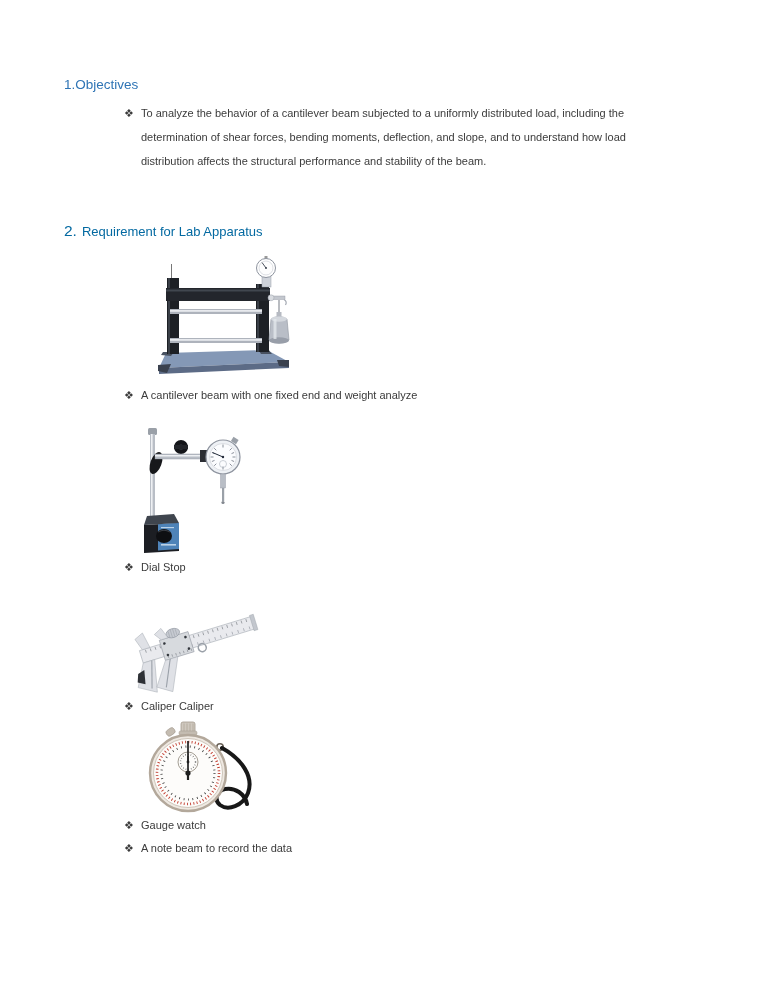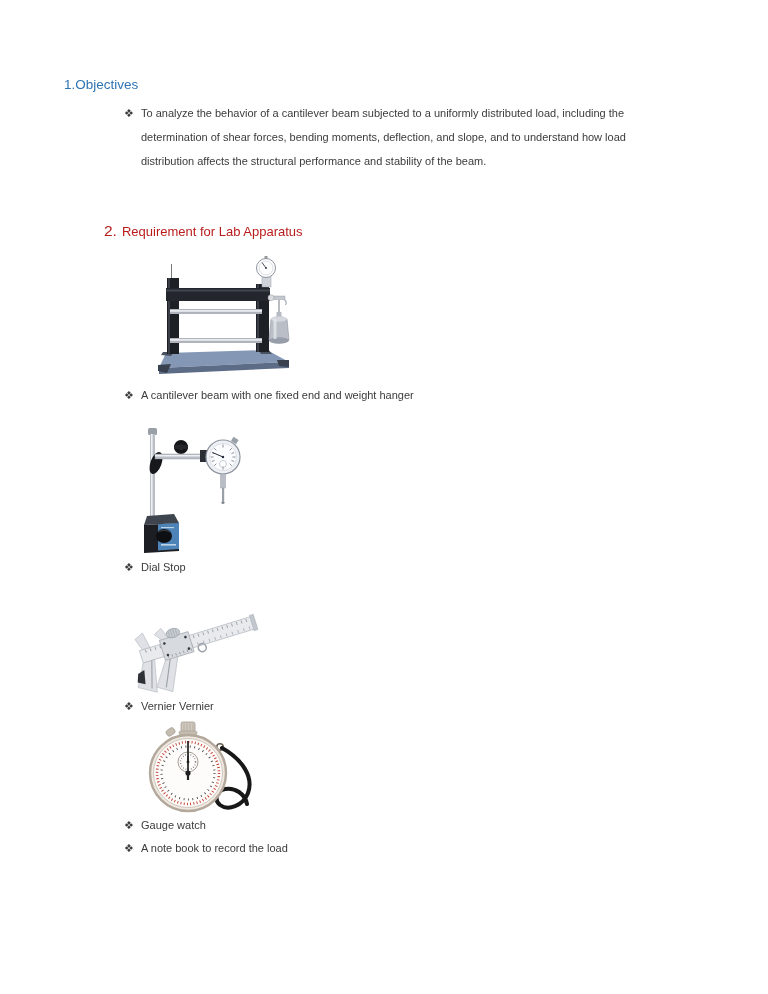--- a/index.html
+++ b/index.html
@@ -10,21 +10,21 @@
     font-family:"Liberation Sans",sans-serif;
     color:#3b3b3b;
     overflow:hidden;
   }
   .h1{
     position:absolute;left:64px;top:76px;
     font-size:13.5px;line-height:18px;color:#2e74b5;
   }
   .h2{
     position:absolute;left:64px;top:221px;
-    font-size:13px;line-height:20px;color:#b91c1c;margin-left:40px;
+    font-size:13px;line-height:20px;color:#0369a1;
   }
   .h2 .num{font-size:15.5px;}
   .h2 .title{margin-left:5px;}
   .para{
     position:absolute;left:124px;top:101px;width:545px;
     display:flex;font-size:11px;line-height:24px;
   }
   .para .bullet{width:17px;flex:none;}
   .para .txt{flex:1;width:528px;}
   .cap{
@@ -99,21 +99,21 @@
       <rect x="118.5" y="56" width="5" height="6" fill="#b6bac2"></rect>
       <path d="M113,63 Q121,58 129,63 L131,84 Q121,90 111,84 Z" fill="#b9bec7" stroke="#8d939e" stroke-width="0.6"></path>
       <ellipse cx="121" cy="63" rx="8" ry="2.8" fill="#d4d8de"></ellipse>
       <ellipse cx="121" cy="84.5" rx="10" ry="3.2" fill="#989ea9"></ellipse>
       <rect x="115.5" y="63" width="3" height="20" fill="#e6e9ed" opacity="0.75"></rect>
     </svg>
   </div>
 
   <div class="cap cap1">
     <span class="bullet">❖</span>
-    <span>A cantilever beam with one fixed end and weight hanger</span>
+    <span>A cantilever beam with one fixed end and weight analyze</span>
   </div>
 
   <div class="fig fig-dial">
     <svg viewBox="0 0 102 126" xmlns="http://www.w3.org/2000/svg">
 
       <rect x="5" y="0" width="9" height="7" rx="1.5" fill="#9aa0a8"></rect>
       <rect x="7" y="6" width="5" height="86" fill="#b9bec6"></rect>
       <rect x="8" y="6" width="1.6" height="86" fill="#eef0f3"></rect>
 
       <ellipse cx="13" cy="35" rx="5.5" ry="11.5" transform="rotate(20 13 35)" fill="#17181b"></ellipse>
@@ -193,21 +193,21 @@
         <polygon points="50,75 63,75 48,107 34,98" fill="#dfe1e6" stroke="#a9aeb6" stroke-width="0.5"></polygon>
         <line x1="55" y1="75" x2="43" y2="101" stroke="#9aa0a8" stroke-width="1.1"></line>
 
         <circle cx="89" cy="73.5" r="4" fill="none" stroke="#9aa0a8" stroke-width="1.5"></circle>
       </g>
     </svg>
   </div>
 
   <div class="cap cap3">
     <span class="bullet">❖</span>
-    <span>Vernier Vernier</span>
+    <span>Caliper Caliper</span>
   </div>
 
   <div class="fig fig-watch">
     <svg viewBox="0 0 122 93" xmlns="http://www.w3.org/2000/svg">
 
       <circle cx="80" cy="26" r="3.2" fill="none" stroke="#6b6258" stroke-width="1.6"></circle>
       <path d="M82,27 C102,38 114,56 108,72 C103,85 88,90 80,84 C74,79 76,70 85,68 C95,66 105,73 107,83" fill="none" stroke="#181818" stroke-width="4" stroke-linecap="round"></path>
 
       <rect x="26" y="8" width="9" height="6.5" rx="2.5" transform="rotate(-35 30 11)" fill="#c4bcb1" stroke="#a39a8e" stroke-width="0.6"></rect>
       <rect x="41" y="1" width="14" height="11" rx="2" fill="#cfc8bf" stroke="#a39a8e" stroke-width="0.8"></rect>
@@ -231,16 +231,16 @@
     </svg>
   </div>
 
   <div class="cap cap4">
     <span class="bullet">❖</span>
     <span>Gauge watch</span>
   </div>
 
   <div class="cap cap5">
     <span class="bullet">❖</span>
-    <span>A note book to record the load</span>
+    <span>A note beam to record the data</span>
   </div>
 
 </div>
 
 </body></html>

